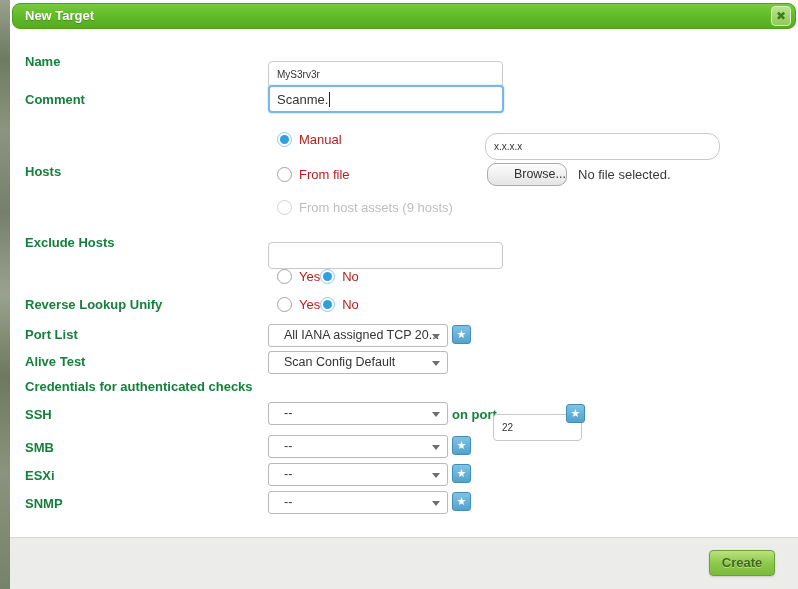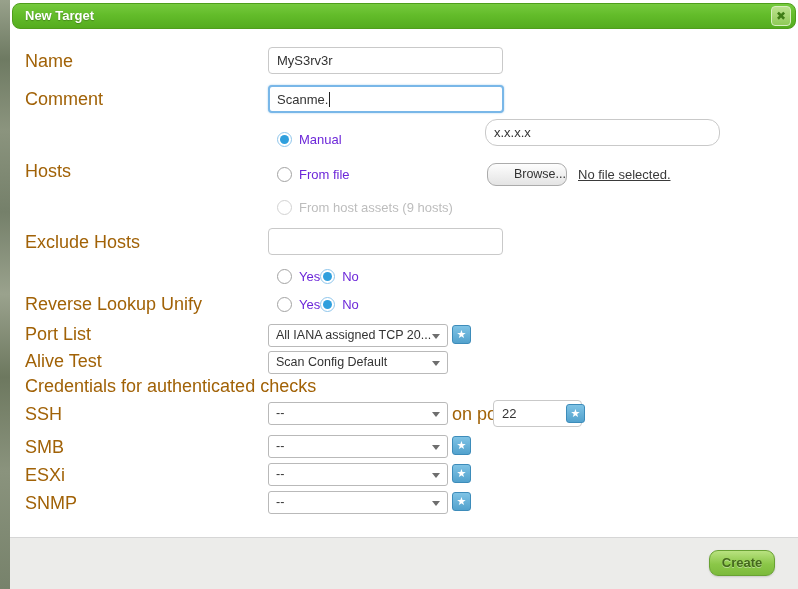--- a/index.html
+++ b/index.html
@@ -29,29 +29,29 @@
   .close-btn {
     position: absolute; right: 4px; top: 2px; width: 20px; height: 20px;
     border-radius: 4px;
     background: linear-gradient(180deg, #bce28f 0%, #8fca58 100%);
     border: 1px solid #d9efc1;
     color: #3f7d16; font-size: 12px; font-weight: bold;
     text-align: center; line-height: 18px; cursor: pointer;
   }
   
   .lbl {
-    position: absolute; left: 15px; font-size: 18px; color: #a16207;
-    line-height: 17px; white-space: nowrap;
+    position: absolute; left: 15px; font-size: 13px; color: #15803d;
+    line-height: 17px; white-space: nowrap; font-weight: bold;
   }
   
   .tb {
     position: absolute; height: 27px; width: 235px;
     border: 1px solid #c9c9c9; border-radius: 4px;
-    padding: 0 8px; font-family: inherit; font-size: 13px; color: #333;
-    background: #fff; outline: none;
+    padding: 0 8px; font-family: inherit; font-size: 10px; color: #333;
+    background: #fff; outline: none; margin-top: 14px;
   }
   .tb-focused {
     position: absolute; height: 28px; width: 236px;
     border: 2px solid #79b7e8; border-radius: 4px;
     box-shadow: 0 0 2px rgba(100,170,220,0.6);
     padding: 0 7px; font-size: 13px; color: #333; background: #fff;
     display: flex; align-items: center;
   }
   .caret { width: 1px; height: 15px; background: #222; margin-left: 1px; }
   
@@ -60,28 +60,28 @@
     width: 15px; height: 15px; border-radius: 50%;
     border: 1px solid #a3a3a3; background: #fff; position: relative;
     flex: 0 0 15px; cursor: pointer;
   }
   .radio.checked { border-color: #8fc6ec; }
   .radio.checked::after {
     content: ""; position: absolute; left: 2px; top: 2px;
     width: 9px; height: 9px; border-radius: 50%; background: #2f9fdd;
   }
   .radio.disabled { border-color: #d2d2d2; }
-  .radio-lbl { font-size: 13px; color: #6d28d9; margin-left: 7px; white-space: nowrap; }
+  .radio-lbl { font-size: 13px; color: #b91c1c; margin-left: 7px; white-space: nowrap; }
   .radio-lbl.gap { margin-right: 0; }
   .radio-lbl.disabled { color: #bdbdbd; }
   
   .sel {
     position: absolute; width: 180px; height: 23px;
     border: 1px solid #b9b9b9; border-radius: 3px; background: #fff;
-    font-size: 12.5px; color: #333; line-height: 21px; padding-left: 7px;
+    font-size: 12.5px; color: #333; line-height: 21px; padding-left: 15px;
     cursor: pointer; white-space: nowrap; overflow: hidden;
   }
   .sel .arr {
     position: absolute; right: 7px; top: 9px; width: 0; height: 0;
     border-left: 4px solid transparent; border-right: 4px solid transparent;
     border-top: 5px solid #6e6e6e;
   }
   
   .star {
     position: absolute; width: 19px; height: 19px; border-radius: 3px;
@@ -90,29 +90,29 @@
     text-align: center; line-height: 17px; cursor: pointer;
   }
   
   .browse-btn {
     position: absolute; left: 477px; top: 163px; width: 80px; height: 23px;
     background: linear-gradient(180deg, #fdfdfd 0%, #e4e4e4 100%);
     border: 1px solid #ababab; border-radius: 9px;
     font-size: 12.5px; color: #333; text-align: right; line-height: 21px;
     cursor: pointer;
   }
-  .file-status { position: absolute; left: 568px; top: 167px; font-size: 13px; color: #3a3a3a; text-decoration: underline; }
+  .file-status { position: absolute; left: 568px; top: 167px; font-size: 13px; color: #3a3a3a; }
   .footer {
     position: absolute; left: 0; right: 0; top: 537px; bottom: 0;
     background: #ececea; border-top: 1px solid #d6d6d6;
   }
   .create-btn {
     position: absolute; right: 23px; top: 12px; width: 66px; height: 26px;
     background: linear-gradient(180deg, #b9e280 0%, #8bc748 55%, #7cba3c 100%);
-    border: 1px solid #69a233; border-radius: 9px;
+    border: 1px solid #69a233; border-radius: 4px;
     font-size: 13px; font-weight: bold; color: #44691c;
     text-align: center; line-height: 24px; cursor: pointer;
     text-shadow: 0 1px 0 rgba(255,255,255,0.4);
     box-shadow: 0 1px 2px rgba(0,0,0,0.15);
   }
 </style>
 </head>
 <body>
 
 <div class="dialog">

